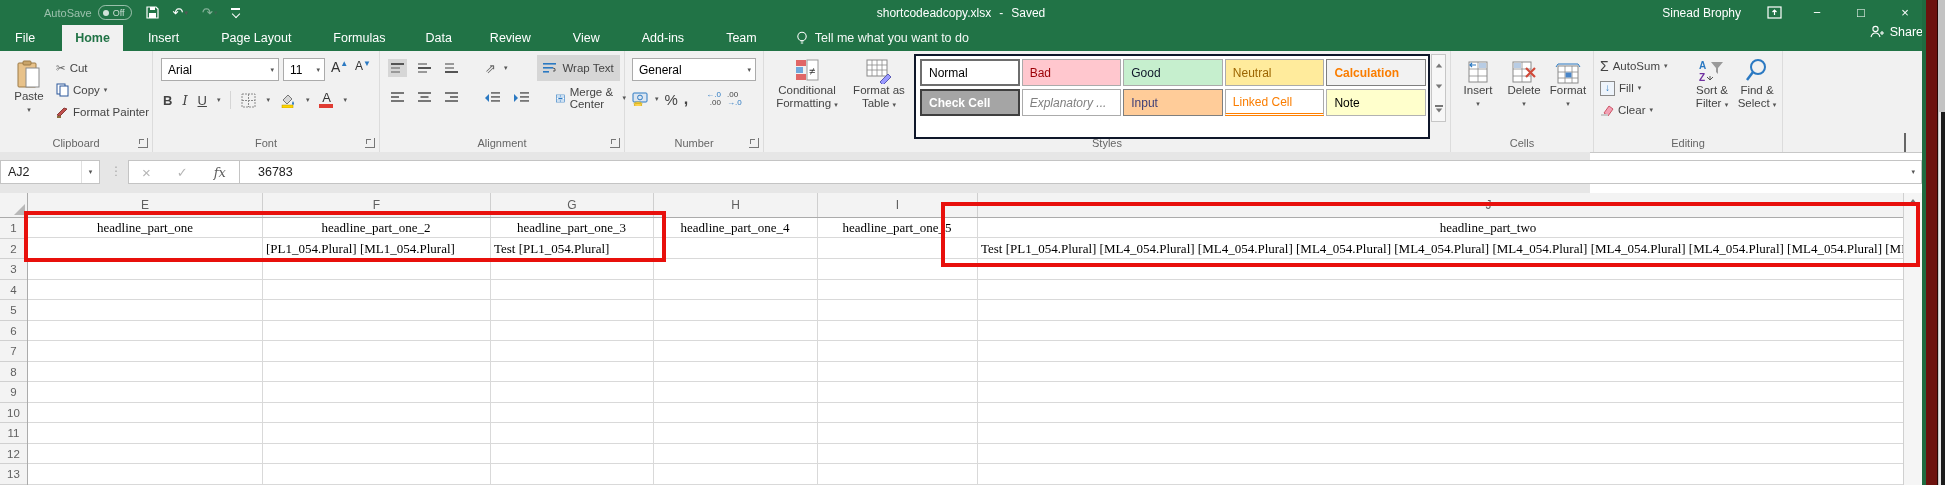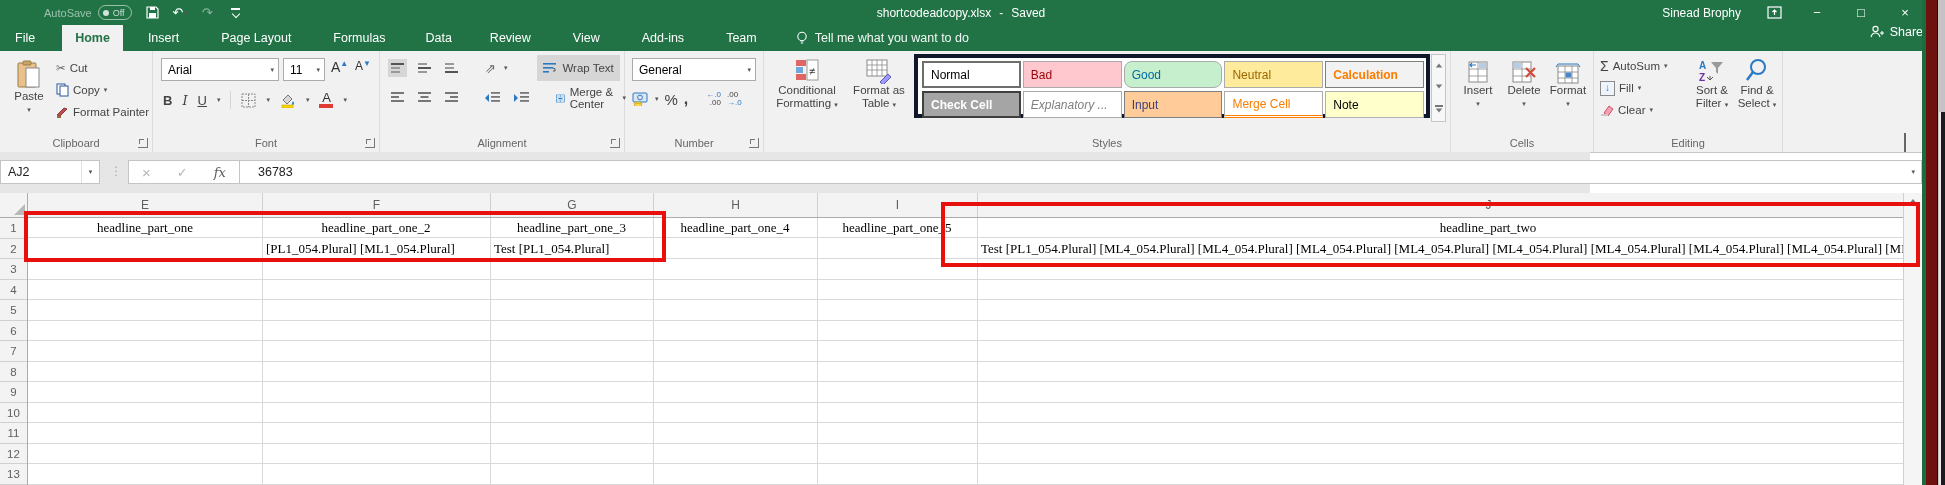--- a/index.html
+++ b/index.html
@@ -65,21 +65,21 @@
   .vscroll{left:1903px;top:193px;width:19px;height:292px;background:#f5f5f5;border-left:1px solid #d0d0d0;box-sizing:border-box;}
   .vscroll .arr{margin:6px auto 0 auto;}
   .edge-green{left:1922px;top:0;width:4px;height:485px;background:#1f6b40;}
   .edge-maroon{left:1926px;top:0;width:11px;height:485px;background:#6d120e;border-right:1px solid #2a0503;}
   .edge-grey{left:1938px;top:0;width:7px;height:485px;background:#c3c3c3;}
   .edge-dark{left:1939px;top:112px;width:6px;height:373px;background:#1b1b1b;border-left:2px solid #e8e8e8;}
   
   .redbox{border:4px solid #e8100c;box-sizing:border-box;z-index:60;pointer-events:none;}
   
   .chip.bad{background:#ffc7ce;color:#9c0006;}
-  .chip.good{background:#c6efce;color:#0369a1;border-radius:8px;}
+  .chip.good{background:#c6efce;color:#0f172a;}
   .chip.neutral{background:#ffeb9c;color:#9c6500;}
   .chip.calc{background:#f2f2f2;color:#fa7d00;border-color:#7f7f7f;font-weight:bold;}
   .chip.check{background:#a5a5a5;color:#fff;border:2px double #3f3f3f;font-weight:bold;}
   .chip.expl{color:#7f7f7f;font-style:italic;}
   .chip.input{background:#ffcc99;color:#3f3f76;border-color:#7f7f7f;}
   .chip.linked{color:#fa7d00;border-bottom:3px double #ff8001;}
   .chip.note{background:#ffffcc;border-color:#b2b2b2;}
   .chip.normal{border:2px solid #6e6e6e;}
   svg{display:block;}
 </style>
@@ -373,33 +373,33 @@
     </div>
     <div class="abs bigbtn" style="left:84px;top:2px;width:62px">
       <svg width="26" height="26" viewBox="0 0 26 26">
           <rect x="1" y="2" width="20" height="16" fill="#fff" stroke="#8a8a8a"></rect>
           <path d="M1 7 H21 M1 12 H21 M6 2 V18 M11 2 V18 M16 2 V18" stroke="#8a8a8a" stroke-width="0.8"></path>
           <path d="M14 24 L22 16 l3 3 -8 8 z" fill="#9a9aff" stroke="#5b5bb5"></path>
         </svg>
       <span>Format as</span>
       <span><span>Table</span> <span class="dd">▾</span></span>
     </div>
-    <div class="abs" style="left:150px;top:3px;width:516px;height:64px;background:#fff;border:4px solid #0f172a;box-sizing:border-box;padding:3px 2px 2px 4px">
+    <div class="abs" style="left:150px;top:3px;width:516px;height:85px;background:#fff;border:2px solid #0f172a;box-sizing:border-box;padding:3px 2px 2px 4px">
       <div style="display:flex;gap:2px;margin-bottom:3px">
         <div class="chip normal">Normal</div>
         <div class="chip bad">Bad</div>
         <div class="chip good">Good</div>
         <div class="chip neutral">Neutral</div>
         <div class="chip calc">Calculation</div>
       </div>
       <div style="display:flex;gap:2px">
         <div class="chip check">Check Cell</div>
         <div class="chip expl">Explanatory ...</div>
         <div class="chip input">Input</div>
-        <div class="chip linked">Merge Cell</div>
+        <div class="chip linked">Linked Cell</div>
         <div class="chip note">Note</div>
       </div>
     </div>
     <div class="abs" style="left:667px;top:3px;width:15px;height:68px;border:1px solid #c6c6c6;box-sizing:border-box;background:#f7f7f7;display:flex;flex-direction:column;align-items:center;justify-content:space-around">
       <span class="tri-up" style="transform:scale(.8)"></span>
       <span class="tri-dn" style="transform:scale(.8)"></span>
       <span style="display:flex;flex-direction:column;align-items:center">
           <span style="width:8px;height:1.5px;background:#777;margin-bottom:1px"></span>
           <span class="tri-dn" style="transform:scale(.8)"></span>
         </span>

